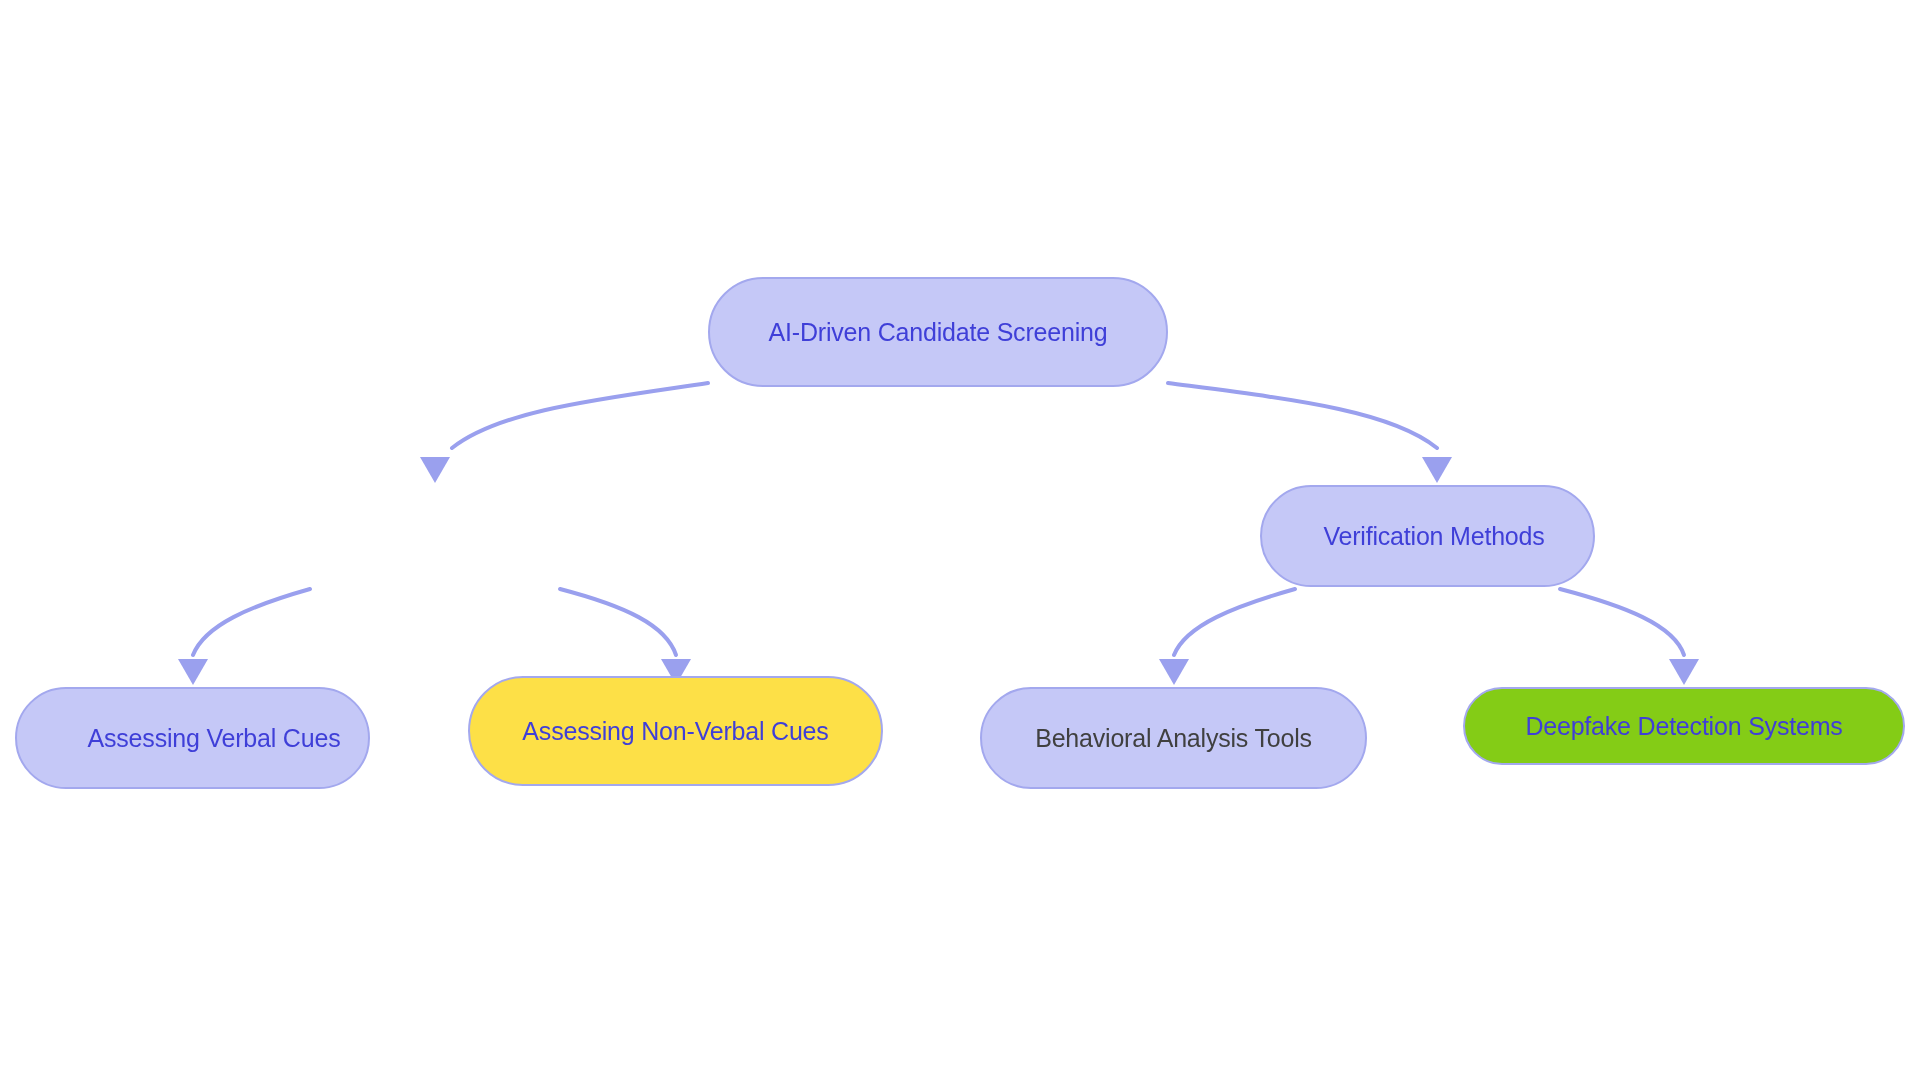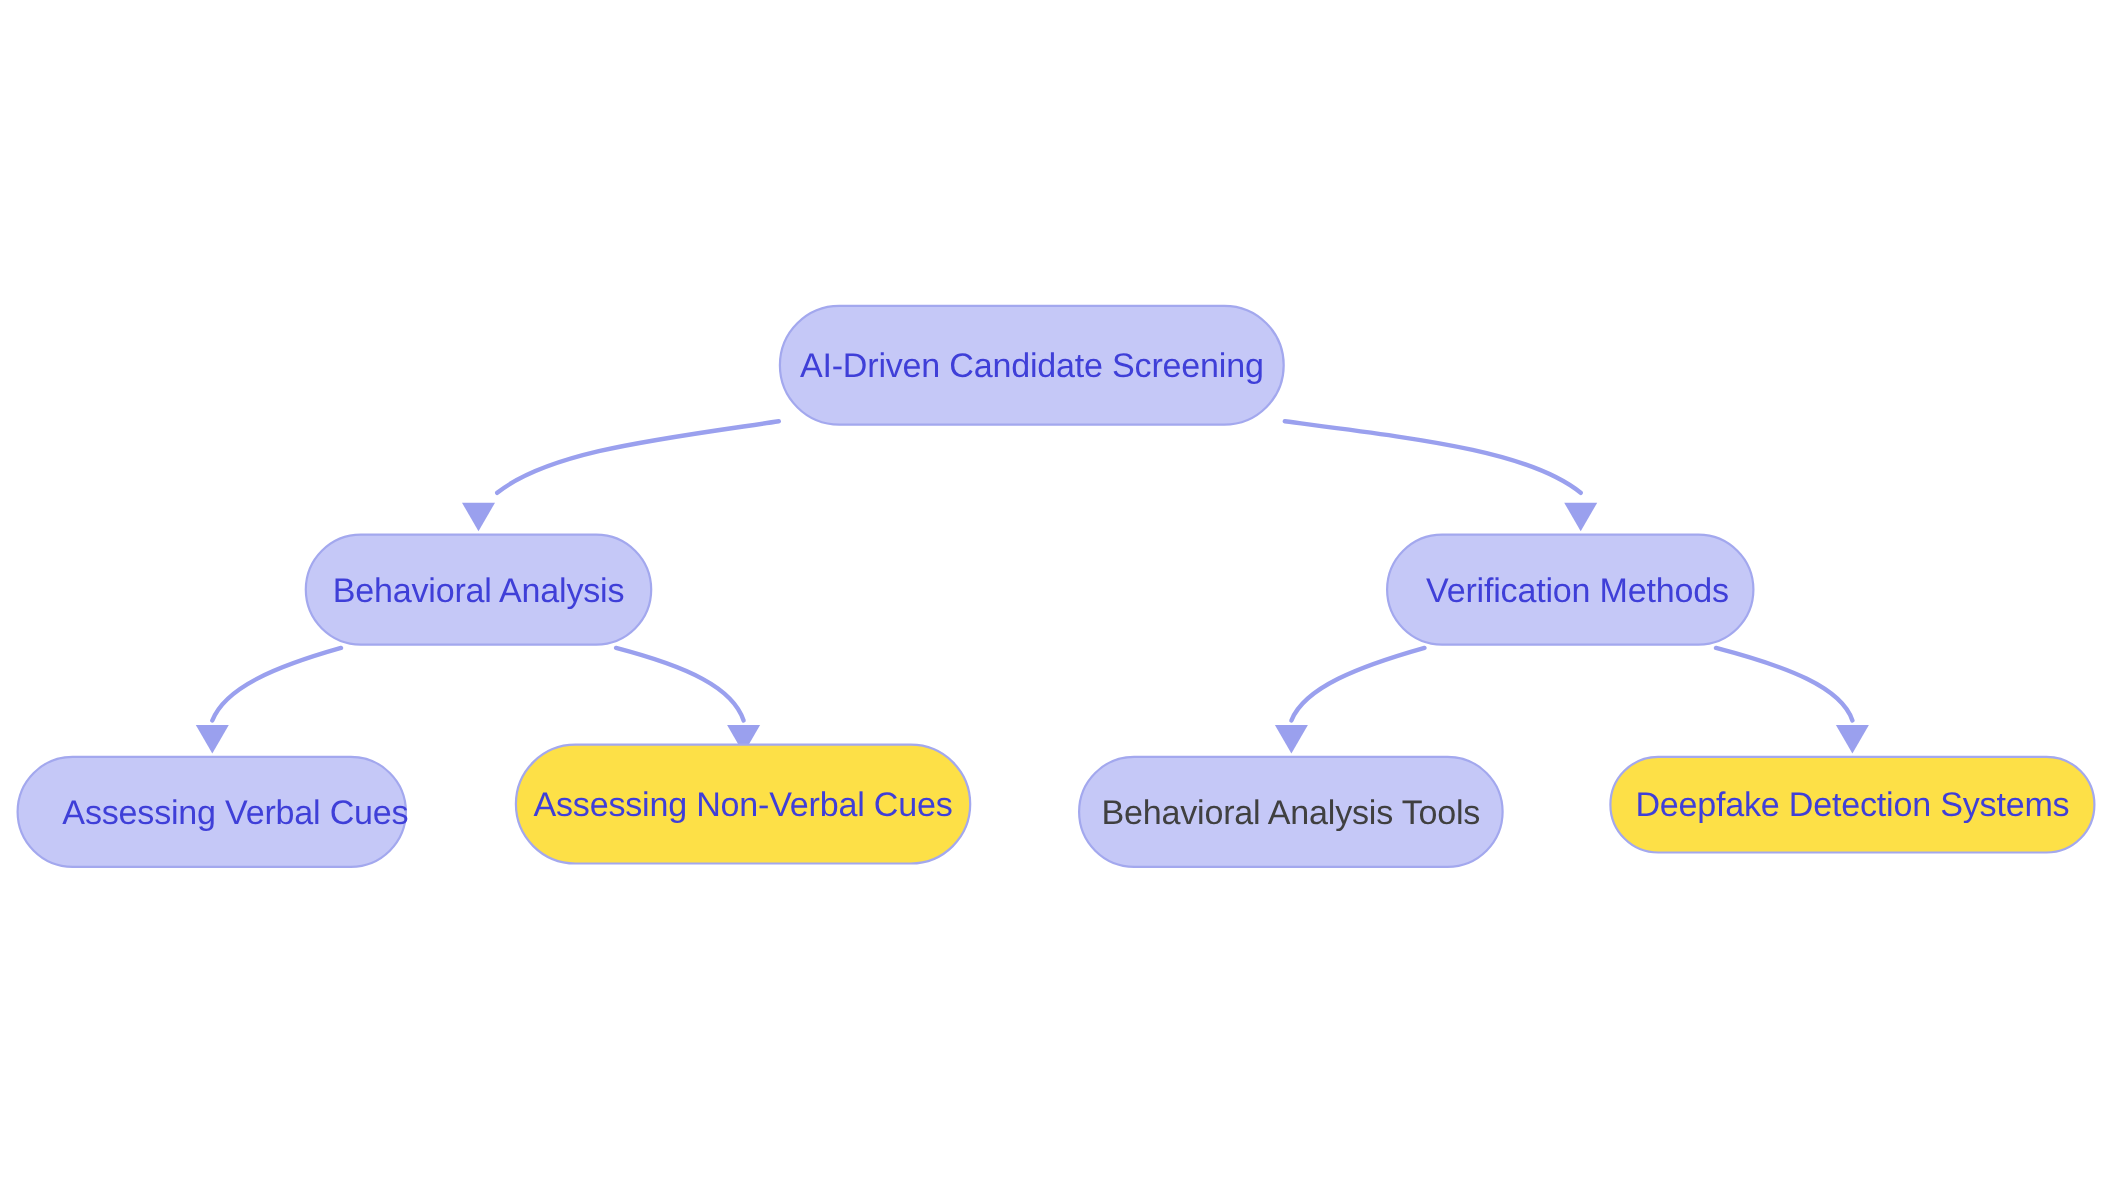--- a/index.html
+++ b/index.html
@@ -38,21 +38,21 @@
     align-items: center;
     justify-content: center;
     background: #c5c8f7;
     border: 2px solid #a3a8ee;
     border-radius: 999px;
     cursor: pointer;
   }
   .node-label {
     color: #3f3fd8;
     font-family: "Liberation Sans", sans-serif;
-    font-size: 31px;
+    font-size: 25px;
     font-weight: 400;
     letter-spacing: -0.2px;
     line-height: 1;
     white-space: nowrap;
     user-select: none;
   }
   .edge-path {
     fill: none;
     stroke: #9aa0ee;
     stroke-width: 4;
@@ -93,33 +93,30 @@
       <g>
         <path class="edge-path" d="M 1560 589 C 1625 606, 1674 625, 1684 655" stroke="#9aa0ee"></path>
         <polygon class="edge-head" fill="#9aa0ee" points="1669,659 1699,659 1684,685"></polygon>
       </g>
     </svg>
 
   <div id="node-layer">
       <div class="node" style="left: 708px; top: 277px; width: 460px; height: 110px; background: rgb(197, 200, 247); border-color: rgb(163, 168, 238);">
         <span class="node-label" style="color: rgb(63, 63, 216);">AI-Driven Candidate Screening</span>
       </div>
-      <div class="node" style="left: 277px; top: 485px; width: 316px; height: 102px; background: rgb(197, 200, 247); border-color: rgb(163, 168, 238);">
-        <span class="node-label" style="color: rgb(63, 63, 216);">Behavioral Analysis</span>
-      </div>
       <div class="node" style="left: 1260px; top: 485px; width: 335px; height: 102px; background: rgb(197, 200, 247); border-color: rgb(163, 168, 238);">
         <span class="node-label" style="color: rgb(63, 63, 216); margin-left: 13px;">Verification Methods</span>
       </div>
       <div class="node" style="left: 15px; top: 687px; width: 355px; height: 102px; background: rgb(197, 200, 247); border-color: rgb(163, 168, 238);">
         <span class="node-label" style="color: rgb(63, 63, 216); margin-left: 43px;">Assessing Verbal Cues</span>
       </div>
       <div class="node" style="left: 468px; top: 676px; width: 415px; height: 110px; background: #fde047; border-color: rgb(163, 168, 238);">
         <span class="node-label" style="color: rgb(63, 63, 216);">Assessing Non-Verbal Cues</span>
       </div>
       <div class="node" style="left: 980px; top: 687px; width: 387px; height: 102px; background: rgb(197, 200, 247); border-color: rgb(163, 168, 238);">
         <span class="node-label" style="color: #404040;">Behavioral Analysis Tools</span>
       </div>
-      <div class="node" style="left: 1463px; top: 687px; width: 442px; height: 89px; background: #fde047; border-color: rgb(163, 168, 238);">
+      <div class="node" style="left: 1463px; top: 687px; width: 442px; height: 78px; background: #84cc16; border-color: rgb(163, 168, 238);">
         <span class="node-label" style="color: rgb(63, 63, 216);">Deepfake Detection Systems</span>
       </div>
     </div>
 
 </div>
 
 </body></html>

